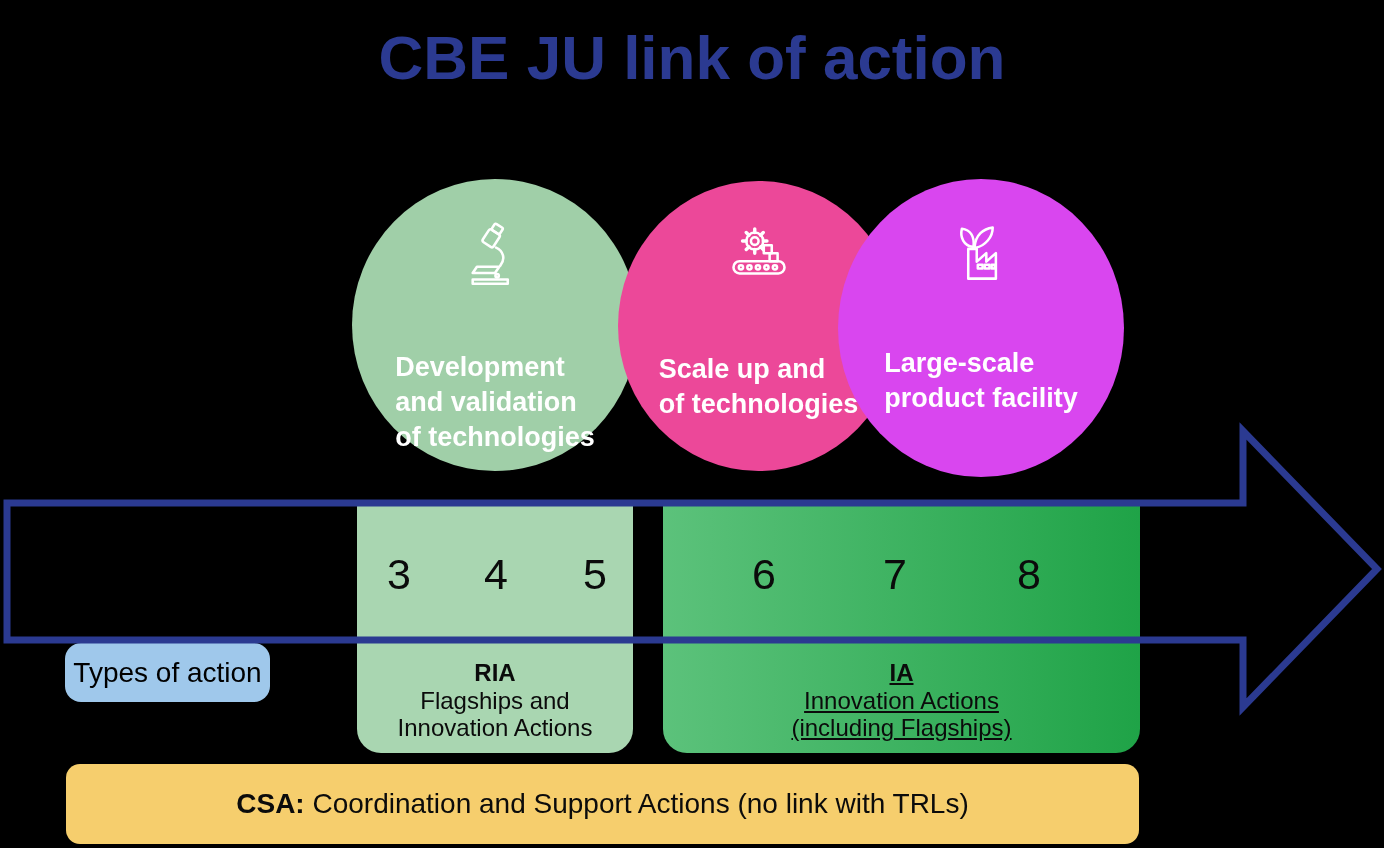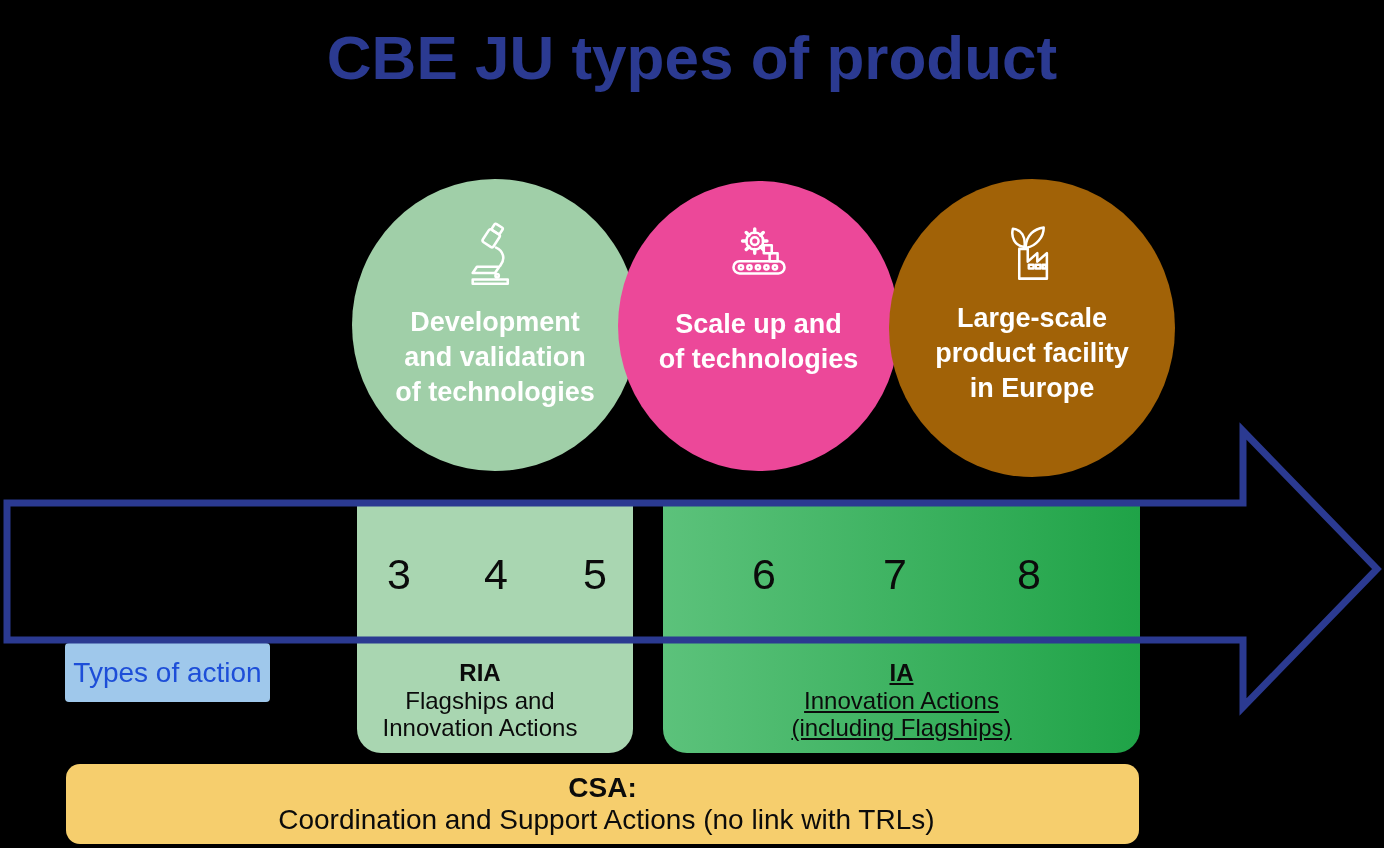--- a/index.html
+++ b/index.html
@@ -7,26 +7,26 @@
     position:relative;width:1384px;height:848px;background:#000;overflow:hidden;
     font-family:"Liberation Sans", sans-serif;
   }
   .title{
     position:absolute;left:0;top:22px;width:100%;text-align:center;
     font-size:62px;font-weight:bold;color:#2B3A91;letter-spacing:0px;
   }
   
   .circle{
     position:absolute;border-radius:50%;display:flex;flex-direction:column;
-    align-items:center;justify-content:flex-start;text-align:center;color:#fff;
+    align-items:center;justify-content:flex-start;text-align:left;color:#fff;gap:45px;
   }
   .circle .txt{font-weight:bold;font-size:27px;line-height:35px;}
   .c1{left:352px;top:179px;width:286px;height:292px;background:#A0CFA8;z-index:2;padding-top:40px;box-sizing:border-box;}
   .c2{left:618px;top:181px;width:281px;height:290px;background:#ec4899;z-index:3;padding-top:40px;box-sizing:border-box;}
-  .c3{left:889px;top:179px;width:286px;height:298px;background:#a16207;z-index:4;padding-top:36px;box-sizing:border-box;}
+  .c3{left:838px;top:179px;width:286px;height:298px;background:#d946ef;z-index:4;padding-top:36px;box-sizing:border-box;}
   .icon{height:72px;display:flex;align-items:center;justify-content:center;margin-bottom:14px;}
   .icon svg{stroke:#fff;fill:none;stroke-width:2.4;stroke-linecap:round;stroke-linejoin:round;}
 
   
   .col{position:absolute;top:502px;height:251px;border-radius:0 0 24px 24px;z-index:1;}
   .col-ria{left:357px;width:276px;background:#A9D6B1;}
   .col-ia{left:663px;width:477px;background:linear-gradient(90deg,#5CC27B 0%,#1FA347 100%);}
 
   
   .arrow-svg{position:absolute;left:0;top:0;width:1384px;height:848px;z-index:5;pointer-events:none;}
@@ -35,42 +35,42 @@
   .trl-num{
     position:absolute;transform:translate(-50%,-50%);z-index:6;
     font-size:43px;color:#0b0b0b;line-height:1;
   }
   .n0{left:399px;top:574px;} .n1{left:496px;top:574px;} .n2{left:595px;top:574px;}
   .n3{left:764px;top:574px;} .n4{left:895px;top:574px;} .n5{left:1029px;top:574px;}
 
   
   .types-label{
     position:absolute;left:65px;top:643px;width:205px;height:59px;background:#9FC8EB;
-    border-radius:4px;display:flex;align-items:center;justify-content:center;
-    font-size:28px;color:#1d4ed8;z-index:4;
+    border-radius:16px;display:flex;align-items:center;justify-content:center;
+    font-size:28px;color:#000000;z-index:4;
   }
   .col-label{position:absolute;z-index:6;text-align:center;color:#0b0b0b;font-size:24px;line-height:27.5px;top:659px;}
   .col-label .abbr{font-weight:bold;}
-  .lbl-ria{left:342px;width:276px;}
+  .lbl-ria{left:357px;width:276px;}
   .lbl-ia{left:663px;width:477px;text-decoration:underline;}
 
   
   .csa{
     position:absolute;left:66px;top:764px;width:1073px;height:80px;background:#F6CE6D;
     border-radius:14px;display:flex;align-items:center;justify-content:center;
-    font-size:28px;color:#0b0b0b;z-index:2;white-space:pre;flex-direction:column;
+    font-size:28px;color:#0b0b0b;z-index:2;white-space:pre;
   }
   .csa .abbr{font-weight:bold;}
 </style>
 </head>
 <body>
 
 <div class="stage">
 
-  <div class="title">CBE JU types of product</div>
+  <div class="title">CBE JU link of action</div>
 
   <div class="circle c1">
     <div class="icon">
       <svg width="68" height="68" viewBox="0 0 64 64">
         <g transform="rotate(33 28 16)">
           <rect x="24" y="2" width="9" height="7" rx="1.5"></rect>
           <rect x="22.5" y="9" width="12" height="14" rx="2"></rect>
         </g>
         <path d="M33 25 c7 3 9 11 4 17"></path>
         <path d="M15 43 h21 l-4 6 h-21 z"></path>
@@ -117,21 +117,20 @@
         <rect x="29" y="45" width="4.5" height="3.5"></rect>
         <rect x="35.5" y="45" width="4.5" height="3.5"></rect>
         <rect x="42" y="45" width="3" height="3.5"></rect>
         <path d="M24 28 C16 27 12 19 14 11 C22 12 26 18 25 28 Z"></path>
         <path d="M26 28 C27 17 34 11 43 10 C43 19 36 27 27 29 Z"></path>
       </svg>
     </div>
     <div class="txt">
       <div>Large-scale</div>
       <div>product facility</div>
-      <div>in Europe</div>
     </div>
   </div>
 
   <div class="col col-ria"></div>
   <div class="col col-ia"></div>
 
   <svg class="arrow-svg" viewBox="0 0 1384 848">
     <path d="M7 503 H1243 V431 L1377 569 L1243 707 V640 H7 Z" fill="none" stroke="#2B3A91" stroke-width="7" stroke-linejoin="miter"></path>
   </svg>
 

